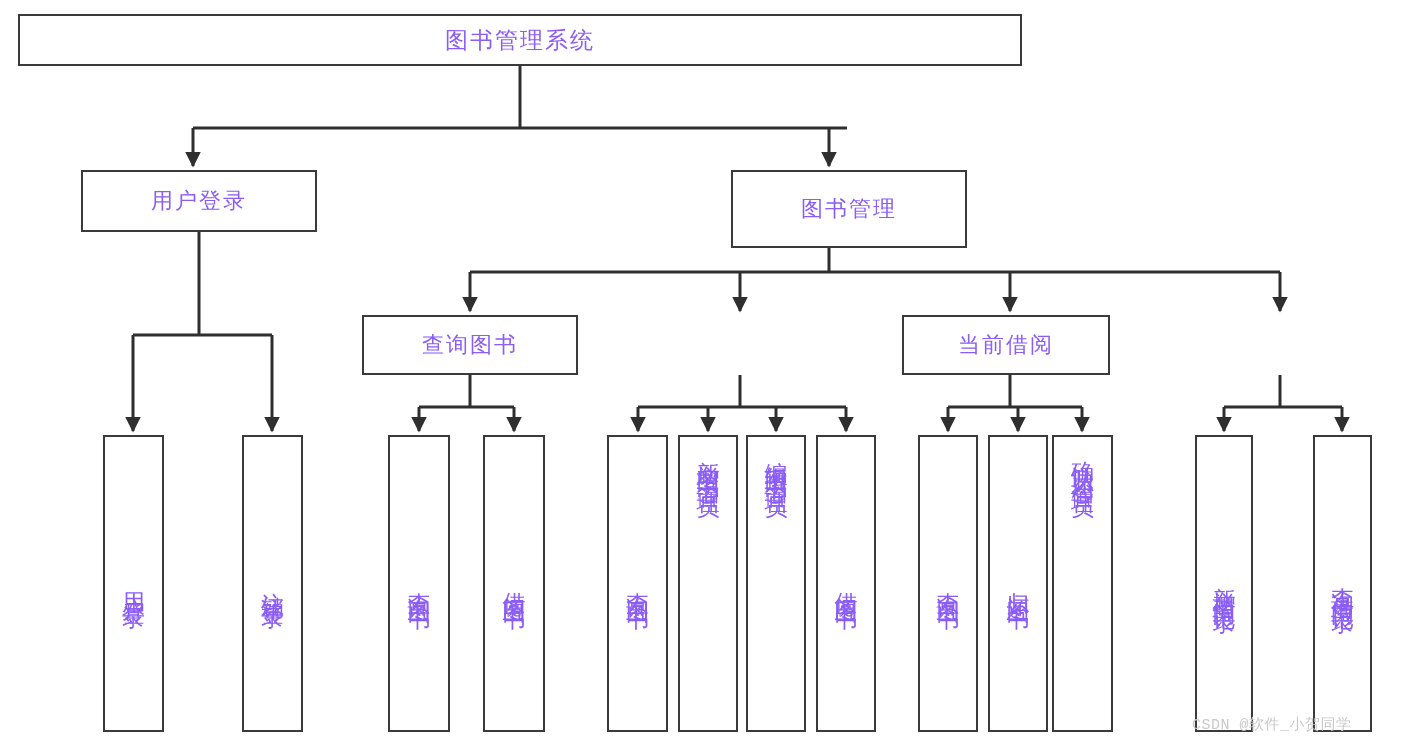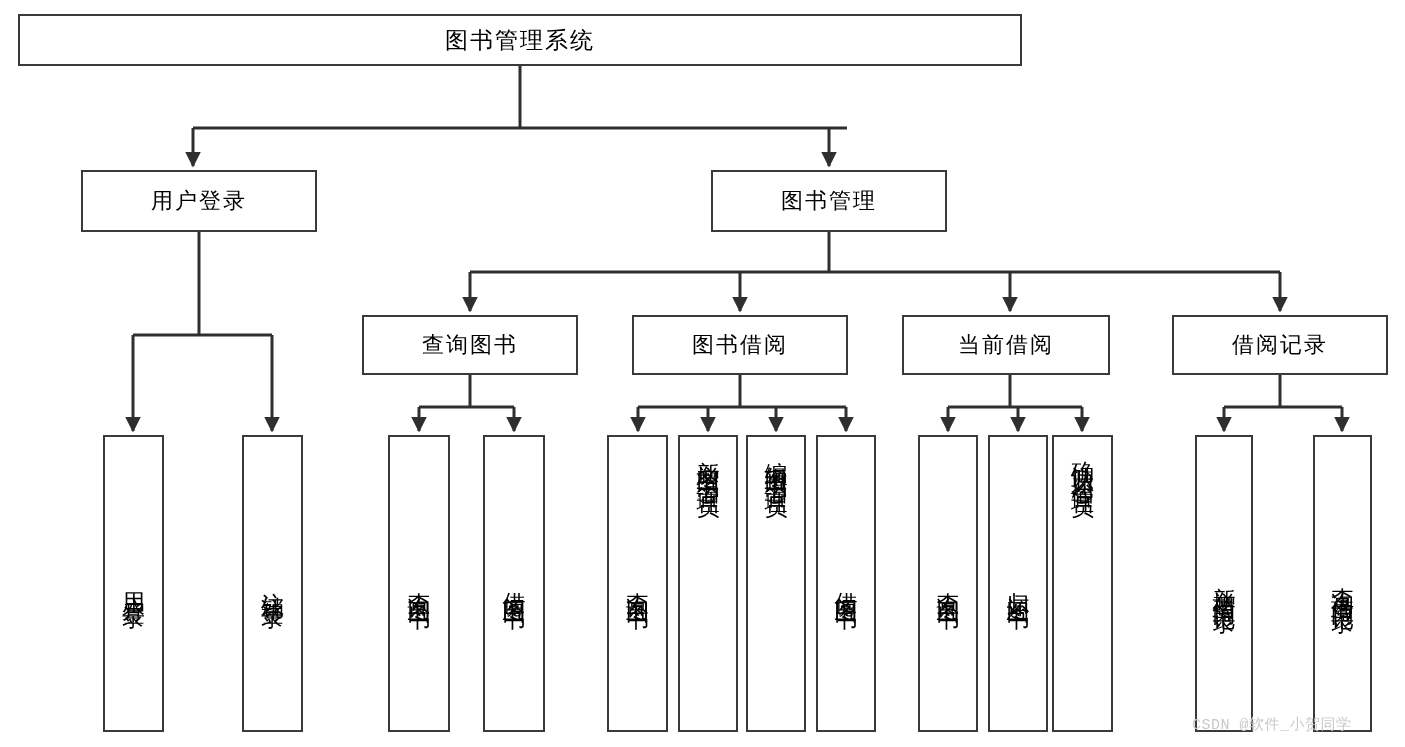--- a/index.html
+++ b/index.html
@@ -34,21 +34,21 @@
     align-items: center;
     justify-content: center;
     color: #1a1a1a;
     z-index: 5;
   }
   .node-label {
     display: block;
     text-align: right;
     line-height: 1.06;
     letter-spacing: 1px;
-    color: #000000;
+    color: #8b5cf6;
     white-space: pre-line;
   }
   
   .node.horiz .node-label {
     font-size: 22px;
     letter-spacing: 2px;
   }
   .node.root .node-label {
     font-size: 23px;
     letter-spacing: 2px;
@@ -136,36 +136,30 @@
     </g>
   </svg>
 
   <div class="node horiz root" style="left:18px; top:14px; width:1004px; height:52px;">
     <span class="node-label">图书管理系统</span>
   </div>
 
   <div class="node horiz" style="left:81px; top:170px; width:236px; height:62px;">
     <span class="node-label">用户登录</span>
   </div>
-  <div class="node horiz" style="left:711px; top:170px; width:236px; height:62px;font-family:Liberation Serif, serif;">
+  <div class="node horiz" style="left:731px; top:170px; width:236px; height:78px;font-family:Liberation Serif, serif;">
     <span class="node-label">图书管理</span>
   </div>
 
   <div class="node horiz" style="left:362px; top:315px; width:216px; height:60px;">
     <span class="node-label">查询图书</span>
-  </div>
-  <div class="node horiz" style="left:632px; top:315px; width:216px; height:60px;">
-    <span class="node-label">图书借阅</span>
   </div>
   <div class="node horiz" style="left:902px; top:315px; width:208px; height:60px;">
     <span class="node-label">当前借阅</span>
   </div>
-  <div class="node horiz" style="left:1172px; top:315px; width:216px; height:60px;">
-    <span class="node-label">借阅记录</span>
-  </div>
 
   <div class="node vert centered" style="left:103px; top:435px; width:61px; height:297px;">
     <span class="node-label">用户登录</span>
   </div>
   <div class="node vert centered" style="left:242px; top:435px; width:61px; height:297px;">
     <span class="node-label">注销登录</span>
   </div>
 
   <div class="node vert centered" style="left:388px; top:435px; width:62px; height:297px;">
     <span class="node-label">查询图书</span>

